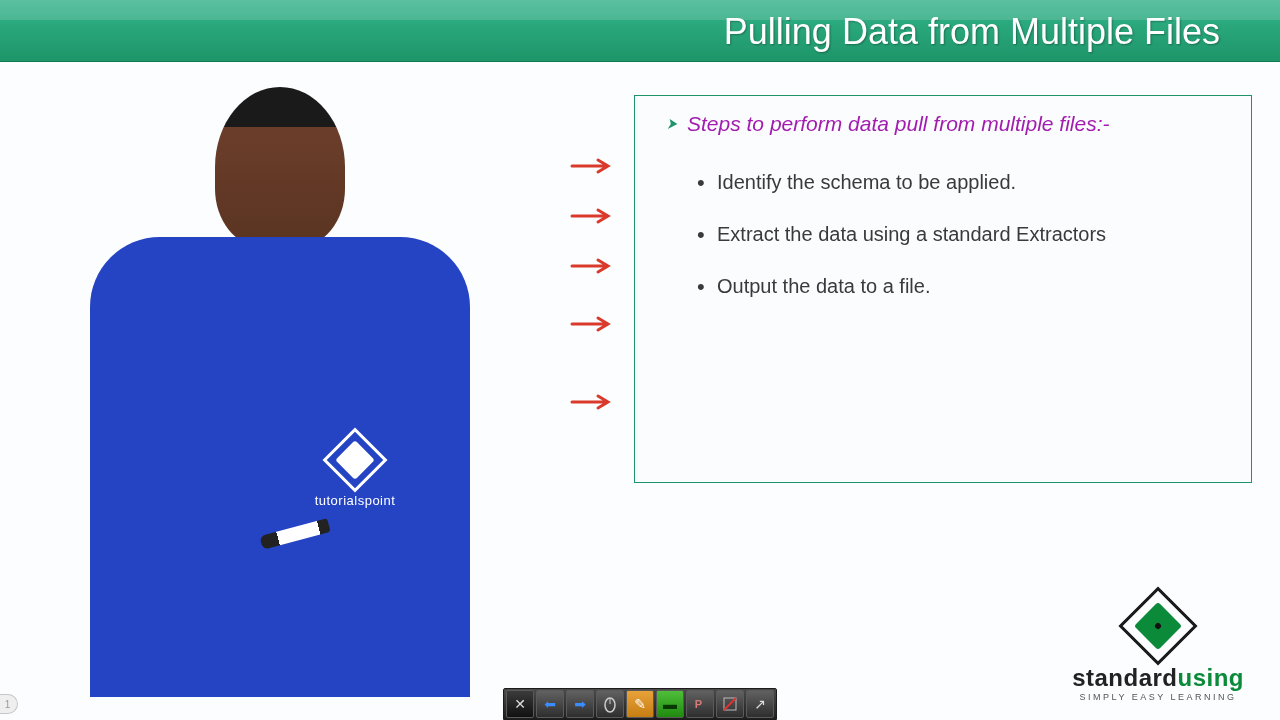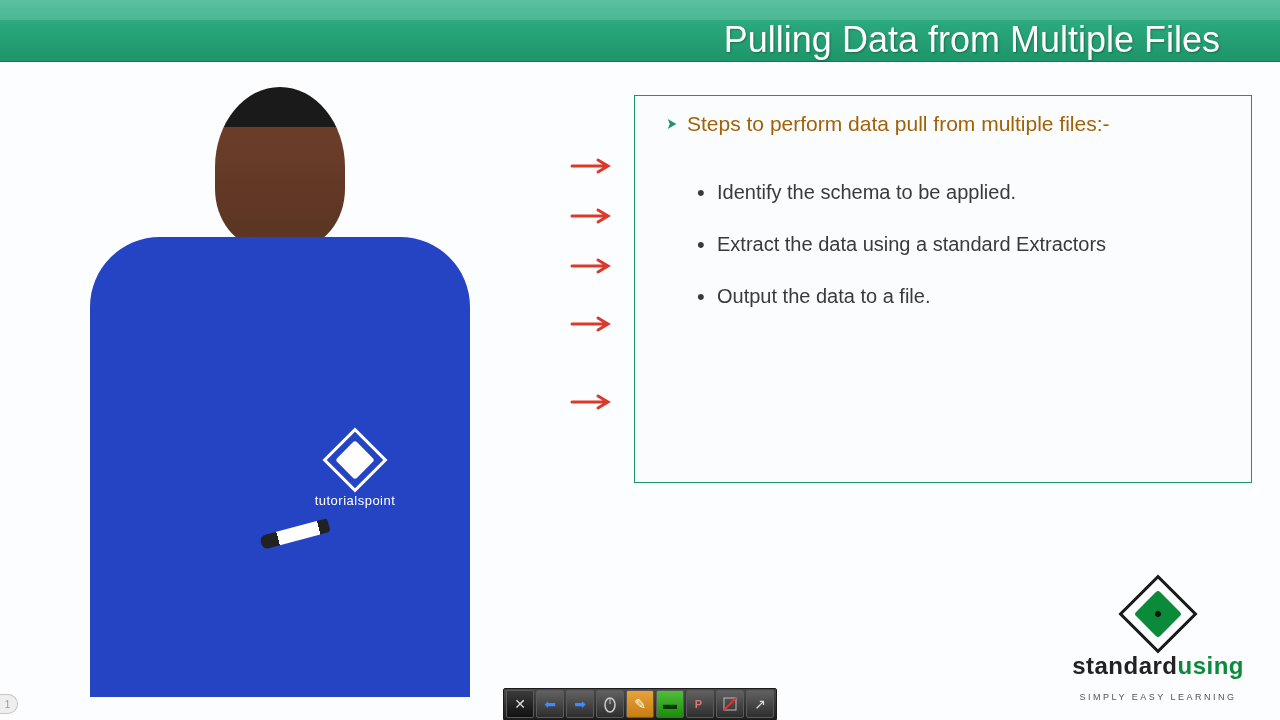--- a/index.html
+++ b/index.html
@@ -17,20 +17,21 @@
     }
     .header {
       width: 100%;
       height: 62px;
       background: linear-gradient(to bottom, #3db590 0%, #2aa87d 40%, #1d9568 100%);
       border-bottom: 1px solid #0e7a50;
       display: flex;
       align-items: flex-end;
       justify-content: flex-end;
       padding-right: 60px;
+      padding-bottom: 8px;
       position: relative;
     }
     .header::before{
       content:"";
       position:absolute;
       left:0; right:0; top:0; height:20px;
       background: rgba(255,255,255,0.15);
     }
     .header-title {
       color: #ffffff;
@@ -112,24 +113,25 @@
       right: 28px;
       top: 33px;
       width: 618px;
       height: 388px;
       border: 1.5px solid #1d9568;
       padding: 16px 24px 16px 30px;
       background: #fbfcfe;
     }
     .steps-heading {
       font-size: 21px;
-      color: #a16207;
-      margin-bottom: 30px;
+      color: #a21caf;
+      margin-bottom: 20px;
       position: relative;
       padding-left: 22px;
+      font-style: italic;
     }
     .steps-heading::before {
       content: "➤";
       position: absolute;
       left: 0;
       top: 2px;
       color: #1d9568;
       font-size: 16px;
       transform: scaleX(0.8);
     }
@@ -195,21 +197,21 @@
       font-weight: 600;
       color: #222;
       letter-spacing: 0.5px;
       line-height:1;
     }
     .logo-corner .brand .green { color: #0b8a3a; }
     .logo-corner .tagline {
       font-size: 9px;
       color: #555;
       letter-spacing: 2.5px;
-      margin-top: 14px;
+      margin-top: 2px;
     }
     .toolbar {
       position: absolute;
       bottom: 0;
       left: 50%;
       transform: translateX(-50%);
       height: 32px;
       background: linear-gradient(to bottom,#4b4b4b,#1e1e1e);
       border: 1px solid #1b1b1b;
       border-radius: 2px 2px 0 0;

